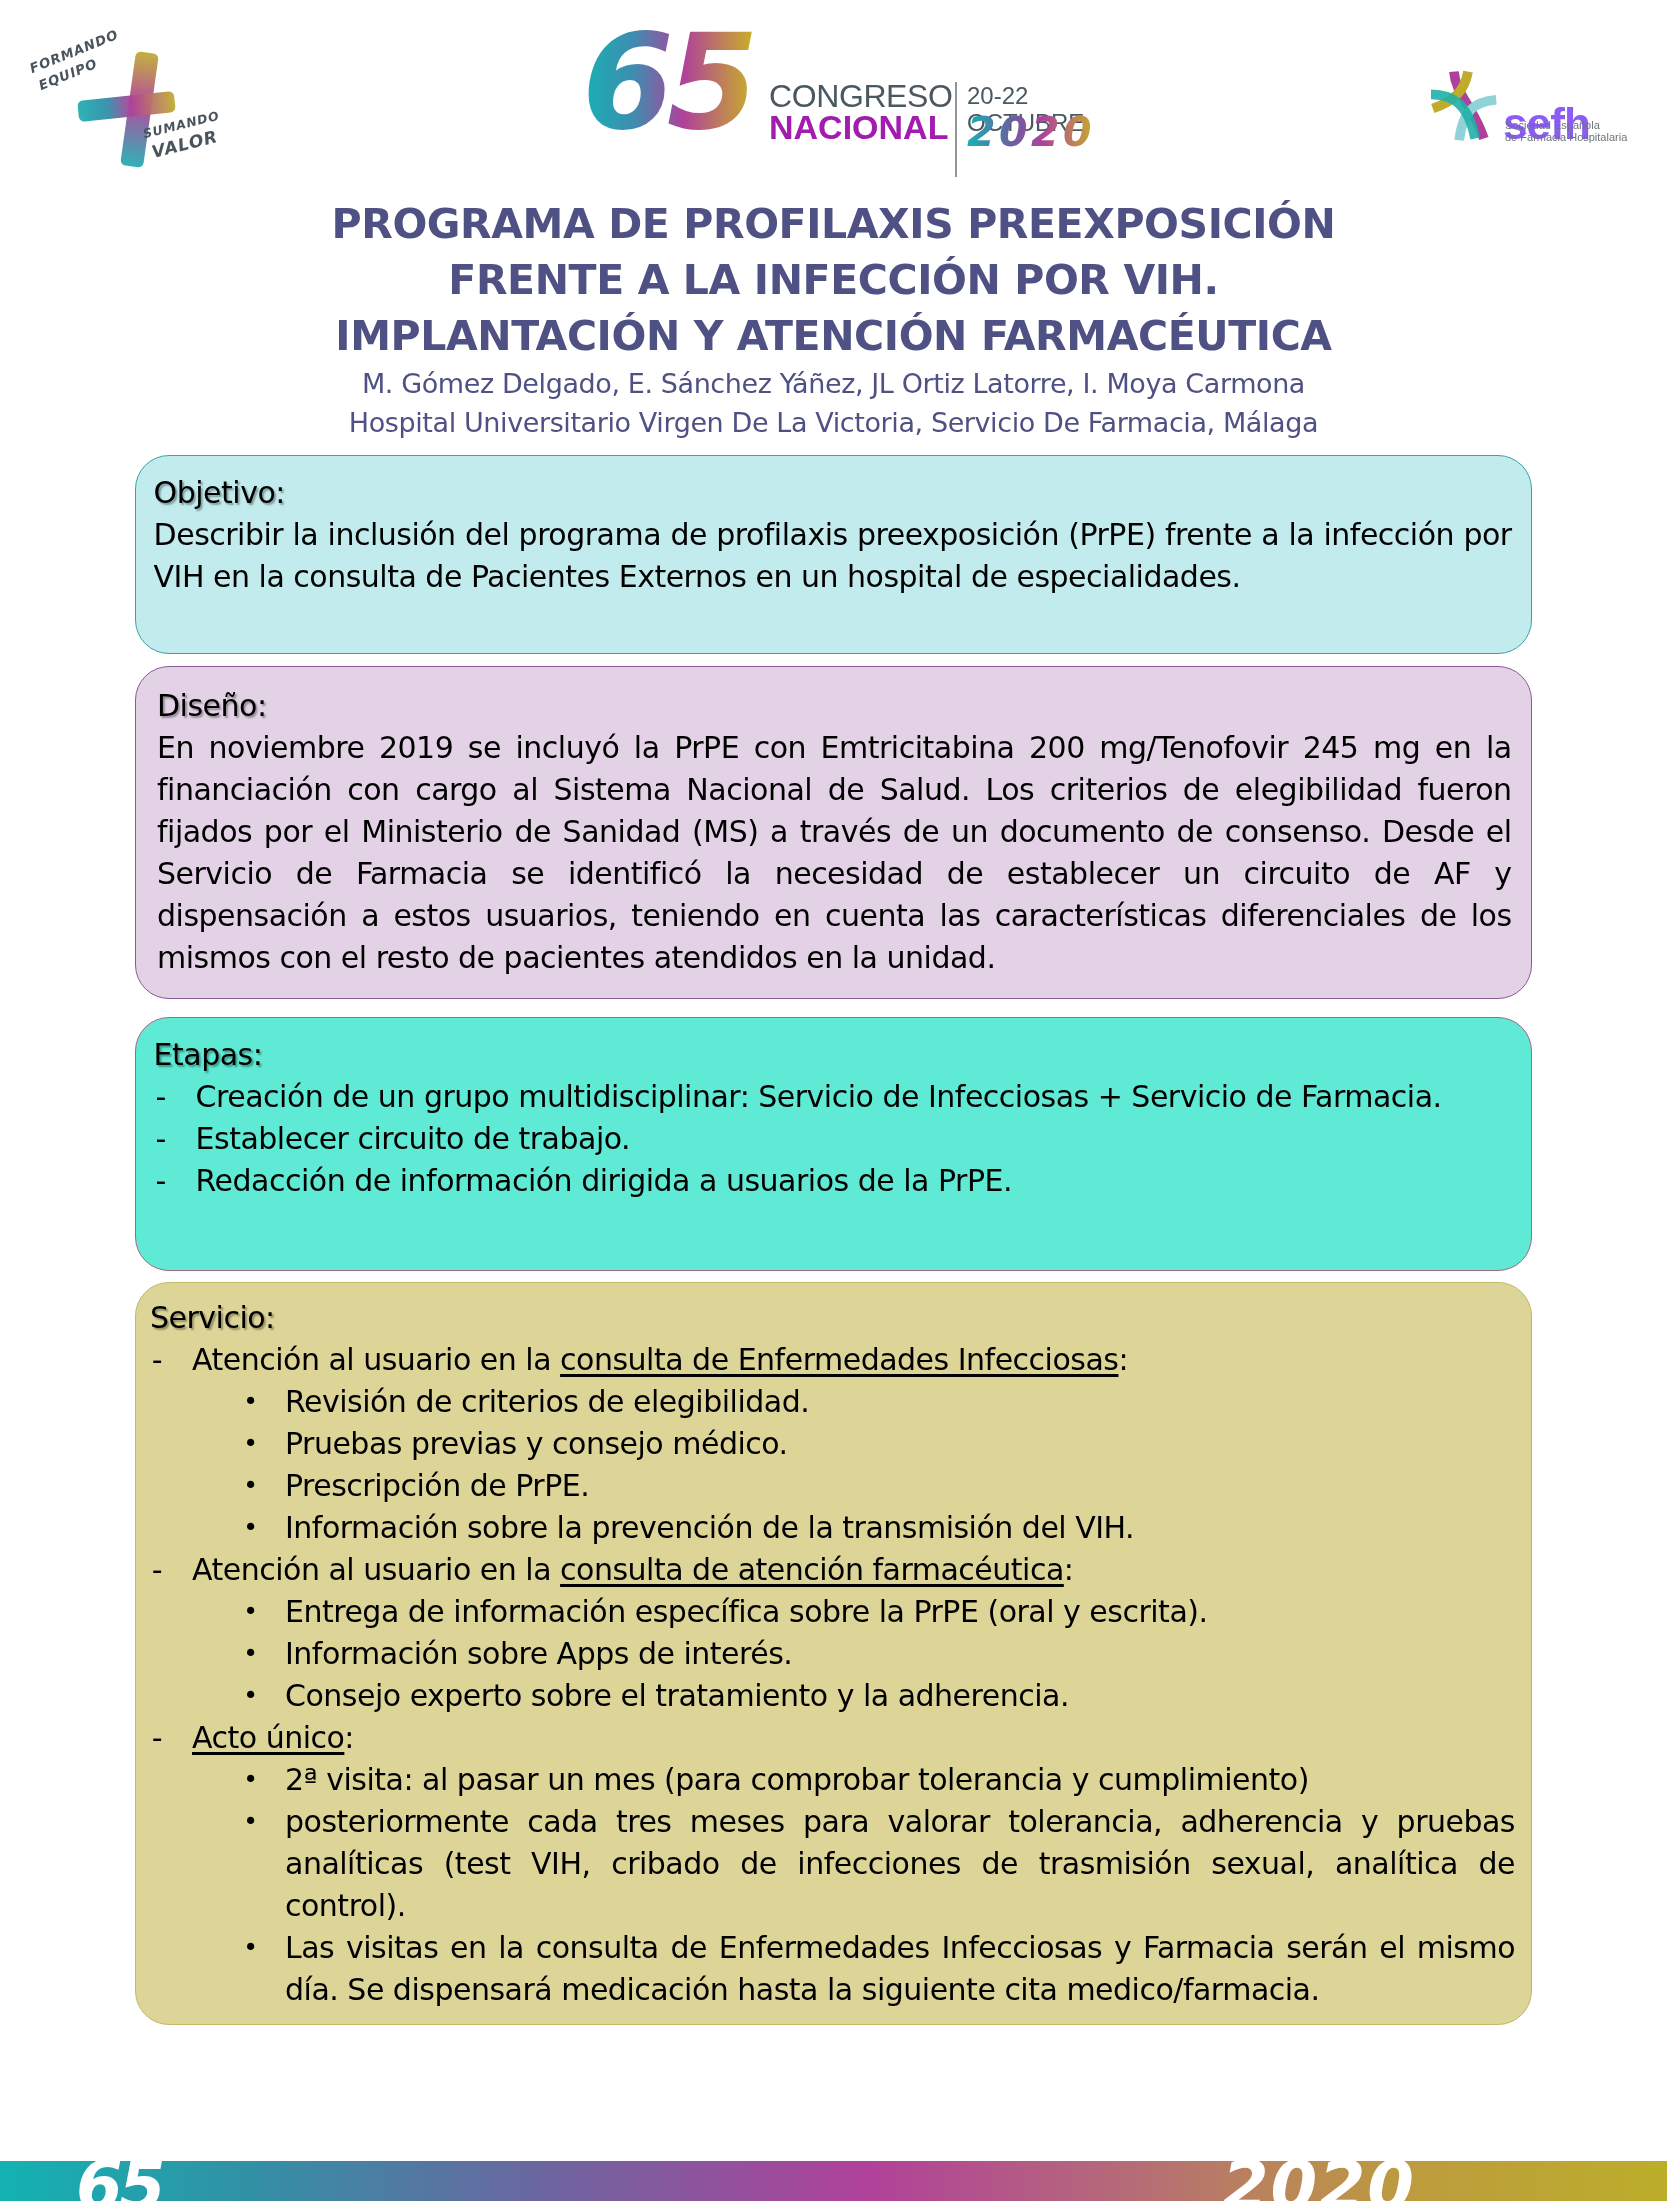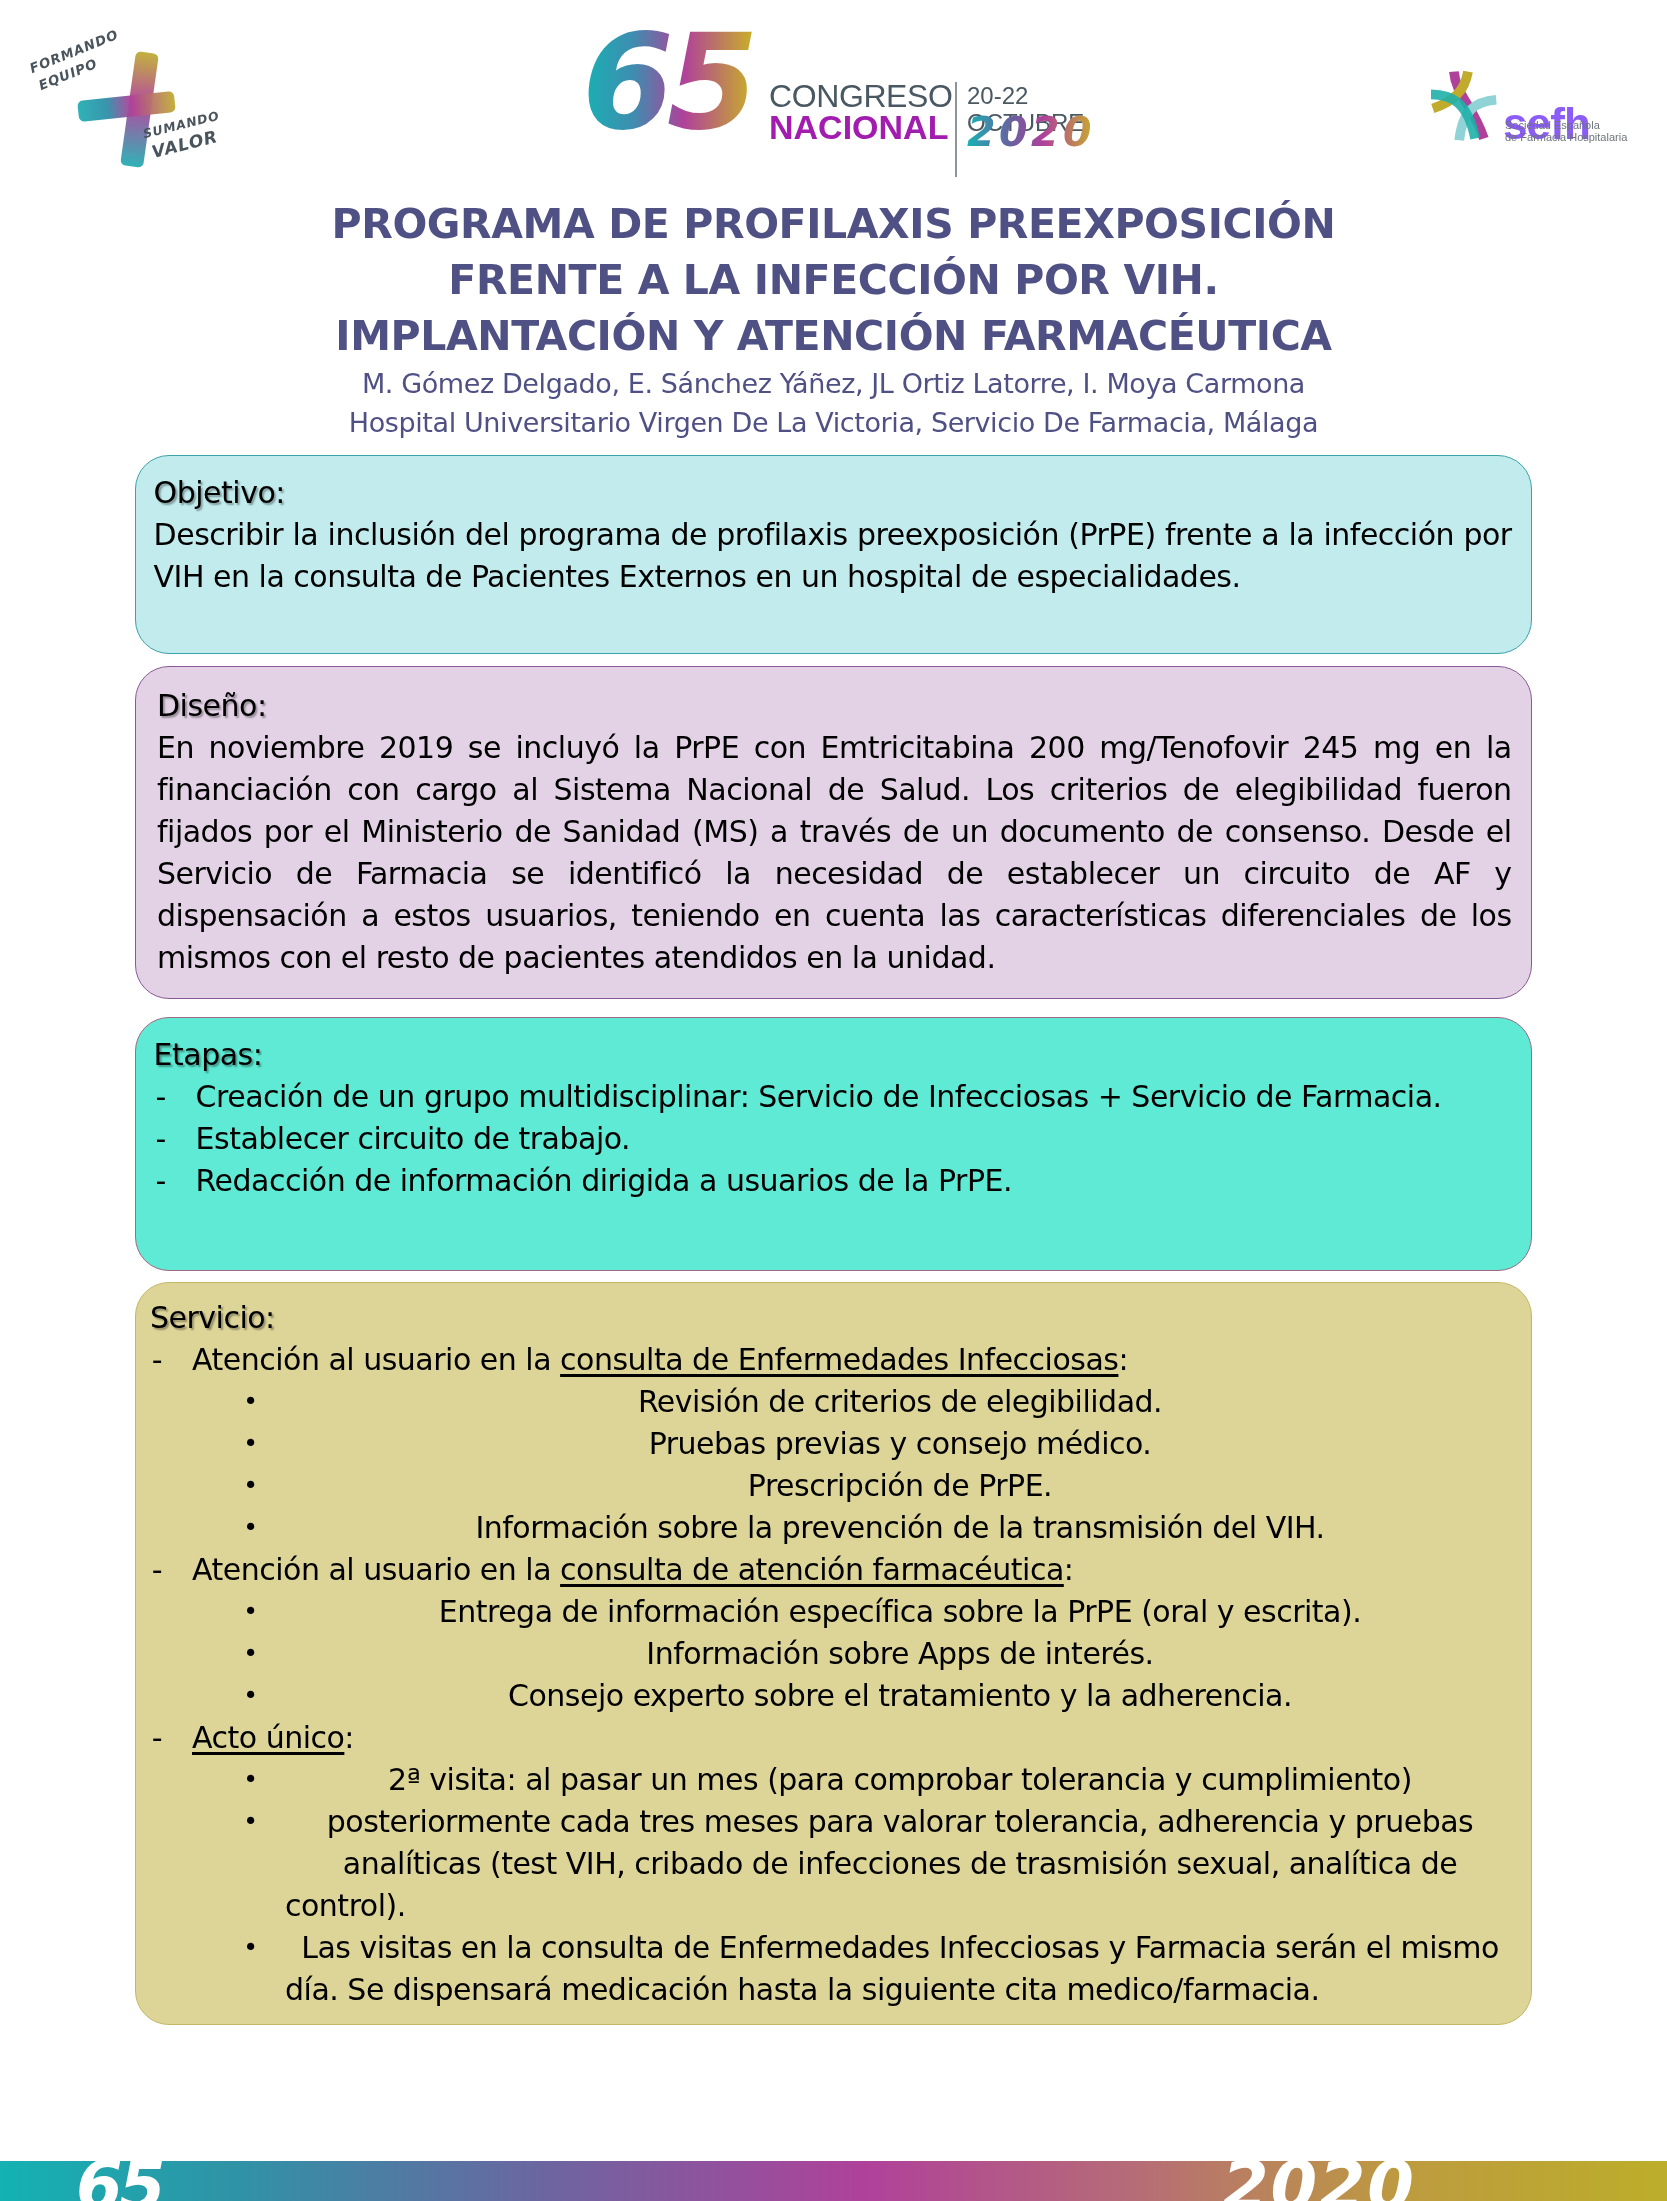--- a/index.html
+++ b/index.html
@@ -64,21 +64,21 @@
     .box-etapas { top: 1017px; height: 254px; background: #5eead4; border-color: #a06a82; padding: 16px 19.4px 0 17.6px; }
     .box-circuito { top: 1282px; height: 743px; background: #ddd598; border-color: #c4b865; padding: 14px 16px 0 14px; }
 
     .dash-item { display: flex; }
     .dash-item .dash { width: 42px; flex: 0 0 42px; padding-left: 1.8px; }
     .dash-item .txt { flex: 1; }
 
     .sub-list { padding-left: 88px; }
     .bullet-item { display: flex; }
     .bullet-item .dot { width: 47px; flex: 0 0 47px; padding-left: 5.3px; font-size: 25px; }
-    .bullet-item .txt { flex: 1; text-align: center; }
+    .bullet-item .txt { flex: 1; }
 
     .underline { text-decoration: underline; text-decoration-thickness: 2.6px; text-underline-offset: 4.4px; }
 
     
     .footer-band { position: absolute; left: 0; top: 2161px; width: 1667px; height: 41px; overflow: hidden;
       background: linear-gradient(90deg, #14b2b2 0%, #2f93a6 14%, #6a67a0 32%, #b0419a 52%, #b66c77 68%, #bd9b3f 84%, #bcae2a 100%); }
     .footer-band .f65 { position: absolute; left: 76px; top: -14px; font-size: 67px; font-weight: bold; font-style: italic;
       color: #ffffff; letter-spacing: -3.5px; line-height: 79px; }
     .footer-band .f2020 { position: absolute; left: 1222px; top: -14px; font-size: 67px; font-weight: bold; font-style: italic;
       color: #ffffff; letter-spacing: 1.8px; line-height: 79px; }

